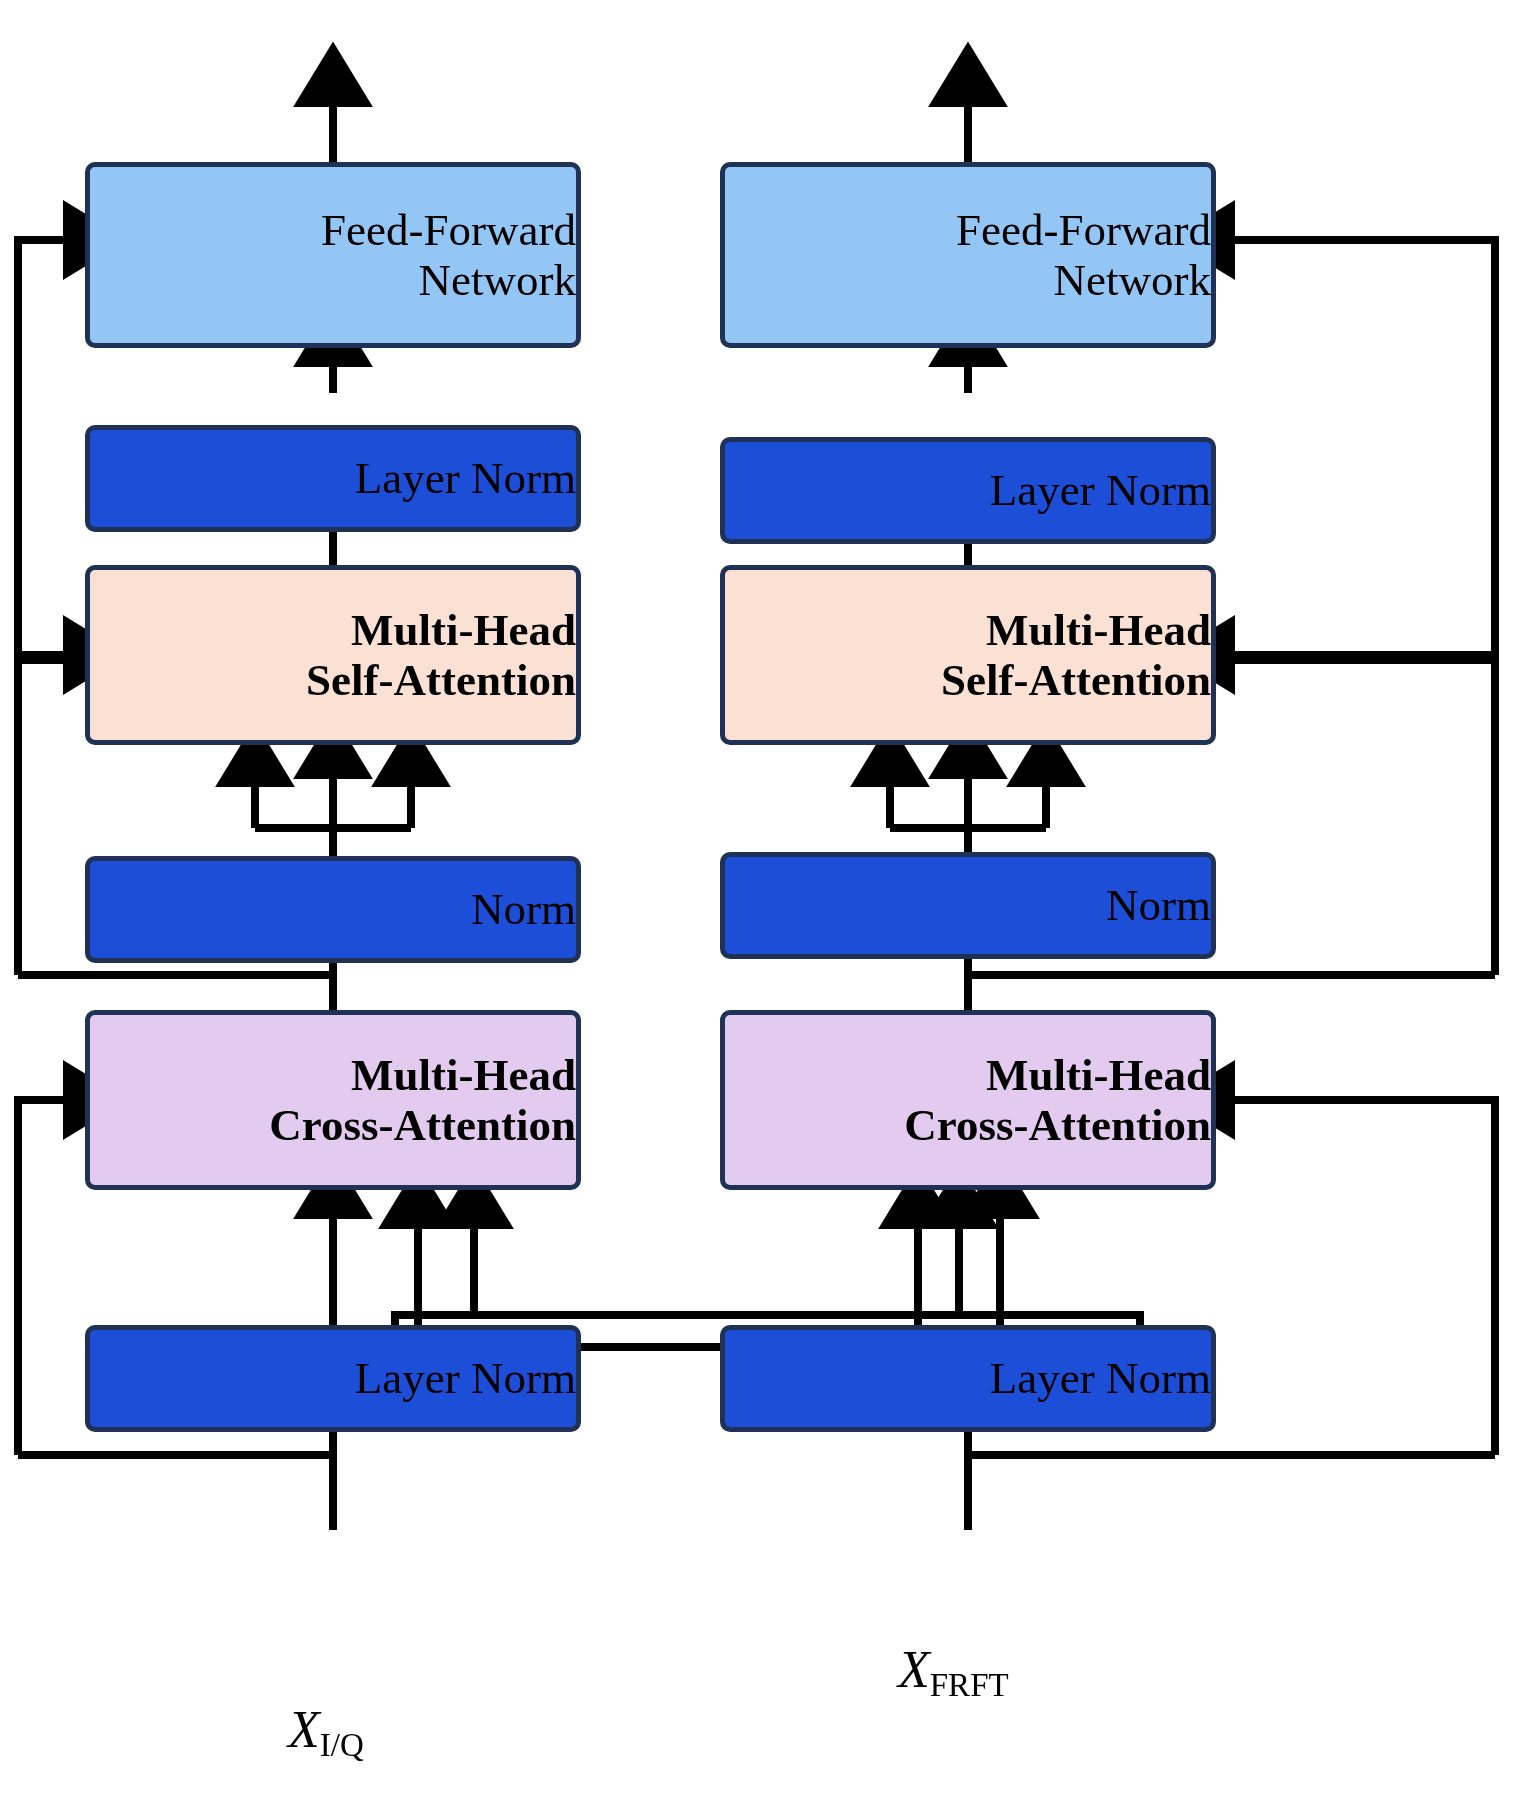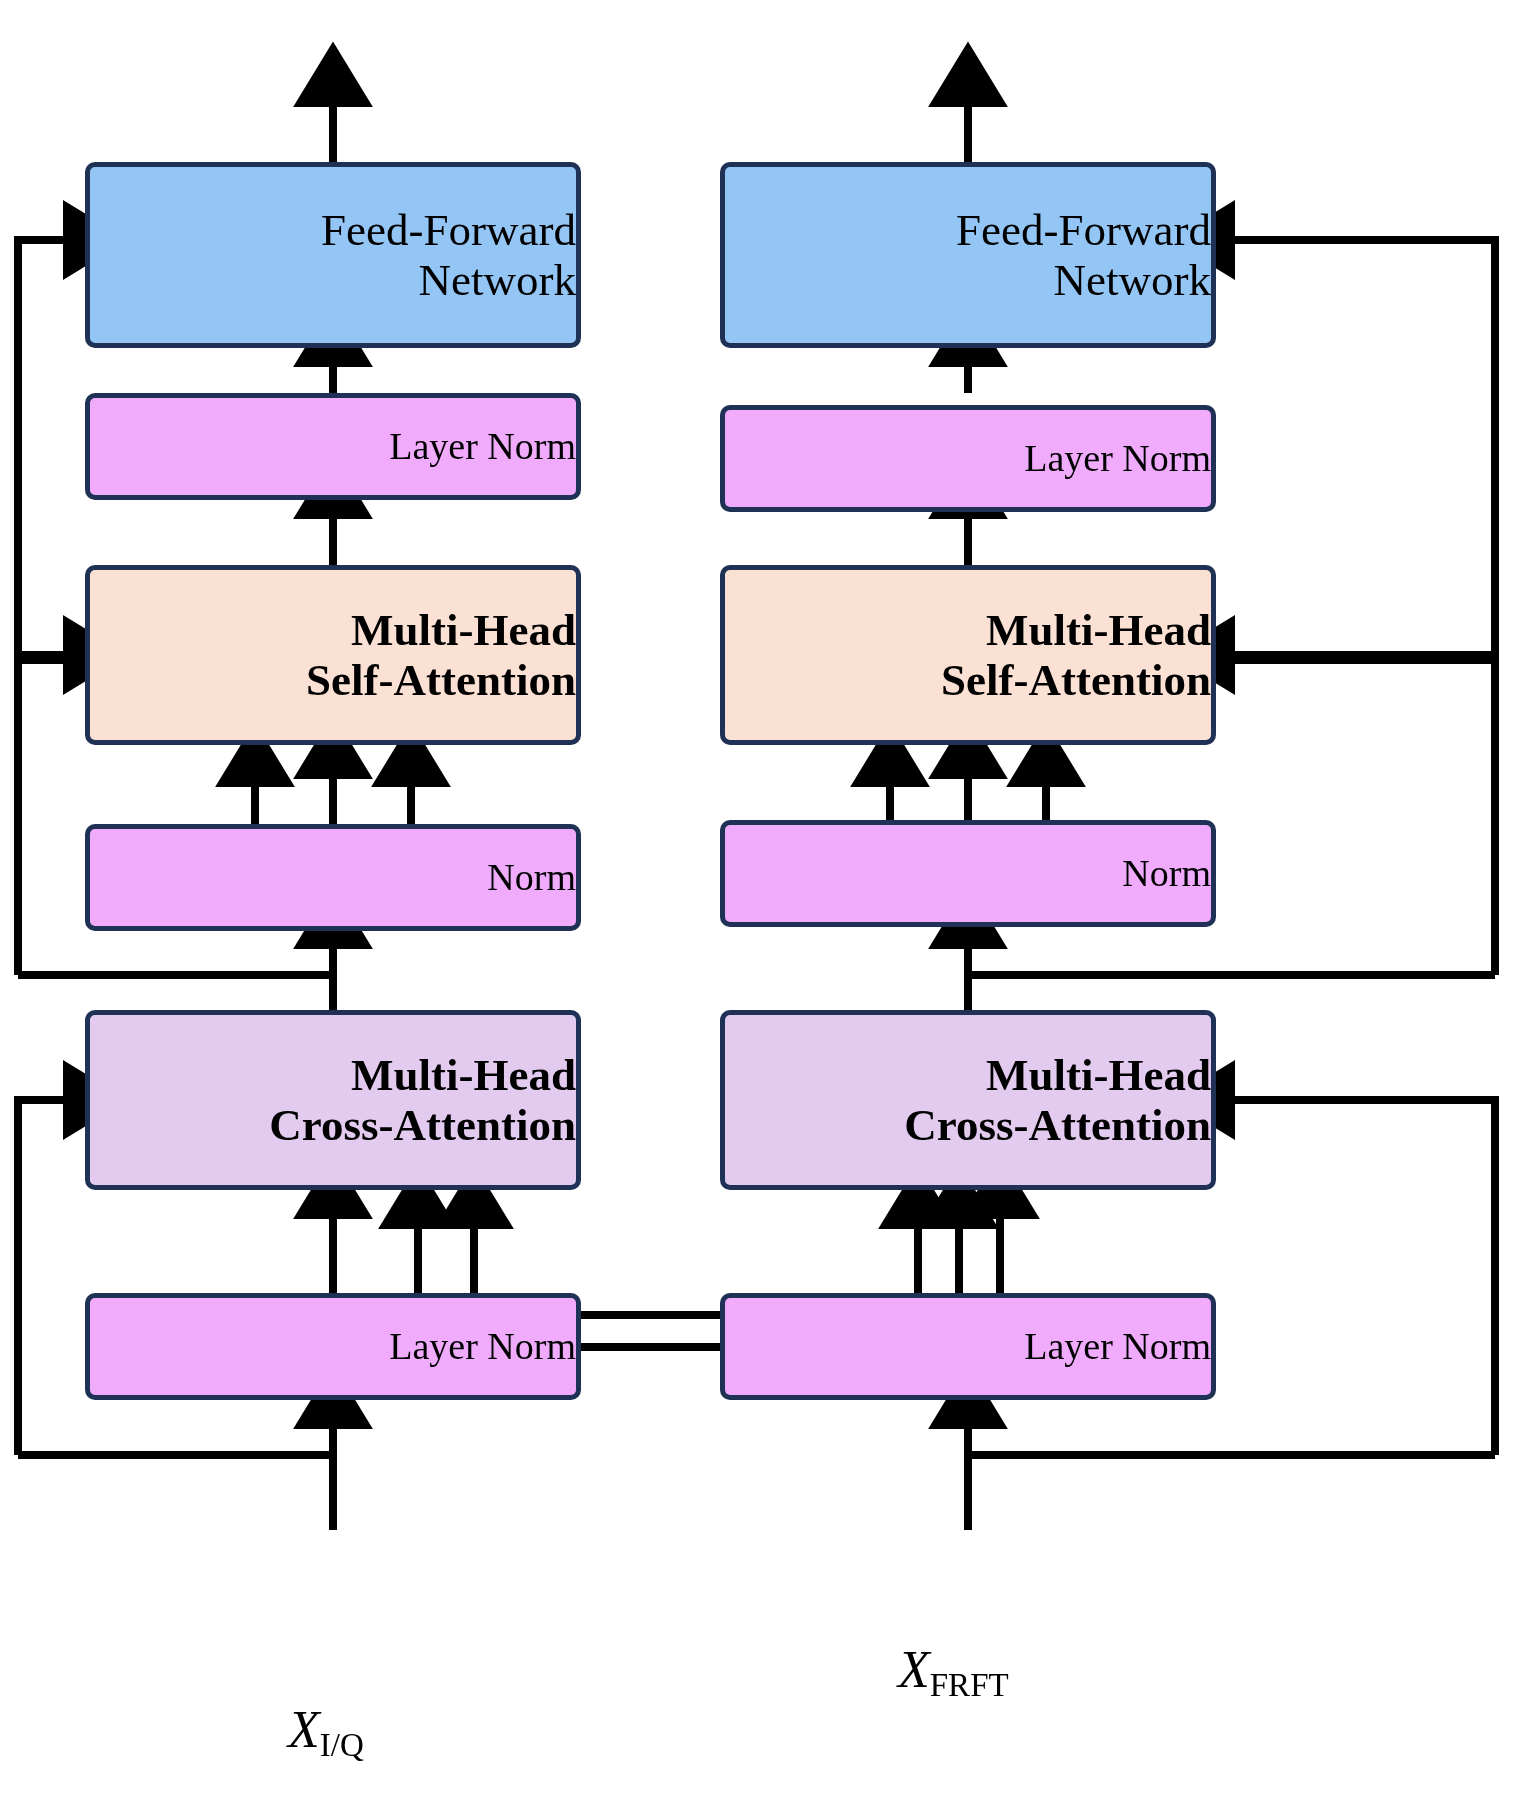--- a/index.html
+++ b/index.html
@@ -14,21 +14,21 @@
     display:flex;
     align-items:center;
     justify-content:center;
     text-align:right;
     color:#000;
     line-height:1.12;
     z-index:3;
   }
   .node .lbl{display:block;width:100%;}
   .n-ffn{background:#93c5f5;font-size:45px;}
-  .n-norm{background:#f0abfc;font-size:38px;}
+  .n-norm{background:#1d4ed8;font-size:45px;margin-top:32px;}
   .n-self{background:#fbe1d3;font-size:45px;font-weight:bold;}
   .n-cross{background:#e3cbf0;font-size:45px;font-weight:bold;}
   .flabel{
     position:absolute;
     z-index:4;
     color:#000;
     white-space:nowrap;
     font-size:48px;
     font-family:"Liberation Serif",serif;
   }

